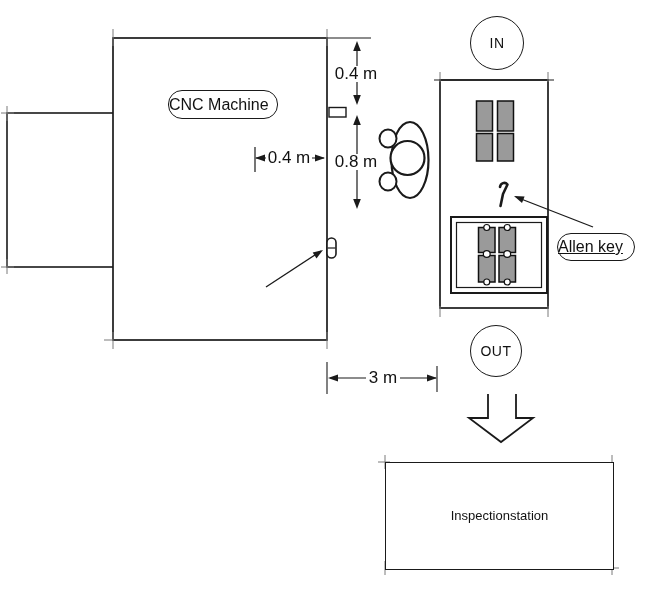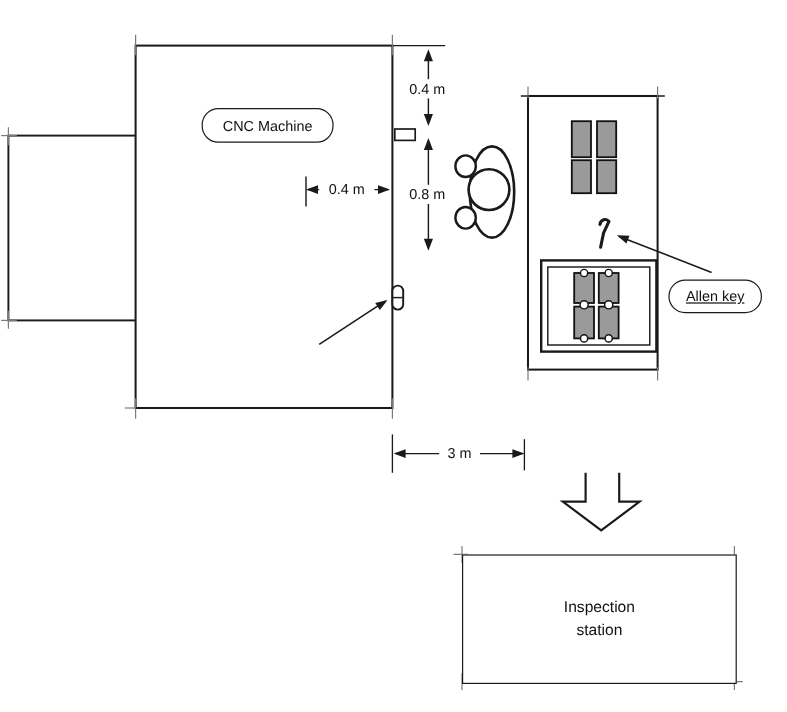--- a/index.html
+++ b/index.html
@@ -3,35 +3,35 @@
 <meta charset="utf-8">
 <style>
   html,body{margin:0;padding:0;background:#ffffff;}
   #canvas{
     position:relative;width:656px;height:593px;background:#ffffff;
     font-family:"Liberation Sans",sans-serif;color:#111;overflow:hidden;
   }
   #shapes{position:absolute;left:0;top:0;}
   .pill{
     position:absolute;border:1.4px solid #1a1a1a;border-radius:14px;
-    background:#fff;display:flex;align-items:center;justify-content:center;
-    font-size:12px;white-space:nowrap;
+    background:#fff;display:flex;align-items:center;
+    font-size:16px;white-space:nowrap;
   }
   .port{
     position:absolute;border:1.6px solid #1a1a1a;border-radius:50%;
     background:#fff;display:flex;align-items:center;justify-content:center;
     font-size:14px;letter-spacing:.5px;
   }
   .dim{
-    position:absolute;background:#fff;font-size:12px;text-align:center;
+    position:absolute;background:#fff;font-size:17px;text-align:center;
     line-height:16px;height:16px;
   }
   .station{
     position:absolute;left:385px;top:462px;width:227px;height:106px;
-    border:1.9px solid #1a1a1a;background:#fff;display:flex;flex-direction:column;
+    border:1.9px solid #1a1a1a;background:#fff;display:flex;flex-direction:row;
     align-items:center;justify-content:center;font-size:13px;line-height:1.45;
   }
 </style>
 </head>
 <body>
 
 <div id="canvas">
 
   <svg id="shapes" width="656" height="593" viewBox="0 0 656 593">
 
@@ -166,21 +166,27 @@
   </div>
 
   <div class="dim" style="left:266px;top:150px;width:46px;">0.4 m</div>
 
   <div class="dim" style="left:334px;top:66px;width:44px;">0.4 m</div>
 
   <div class="dim" style="left:334px;top:154px;width:44px;">0.8 m</div>
 
   <div class="dim" style="left:366px;top:370px;width:34px;">3 m</div>
 
+  <div class="port" style="left:470px;top:16px;width:52px;height:52px;">
+    <span>IN</span>
+  </div>
 
+  <div class="port" style="left:470px;top:325px;width:50px;height:50px;">
+    <span>OUT</span>
+  </div>
 
 
   <div class="pill" style="left:557px;top:233px;width:76px;height:26px;text-decoration:underline;">
     <span>Allen key</span>
   </div>
 
   <div class="station">
     <span>Inspection</span>
     <span>station</span>
   </div>

